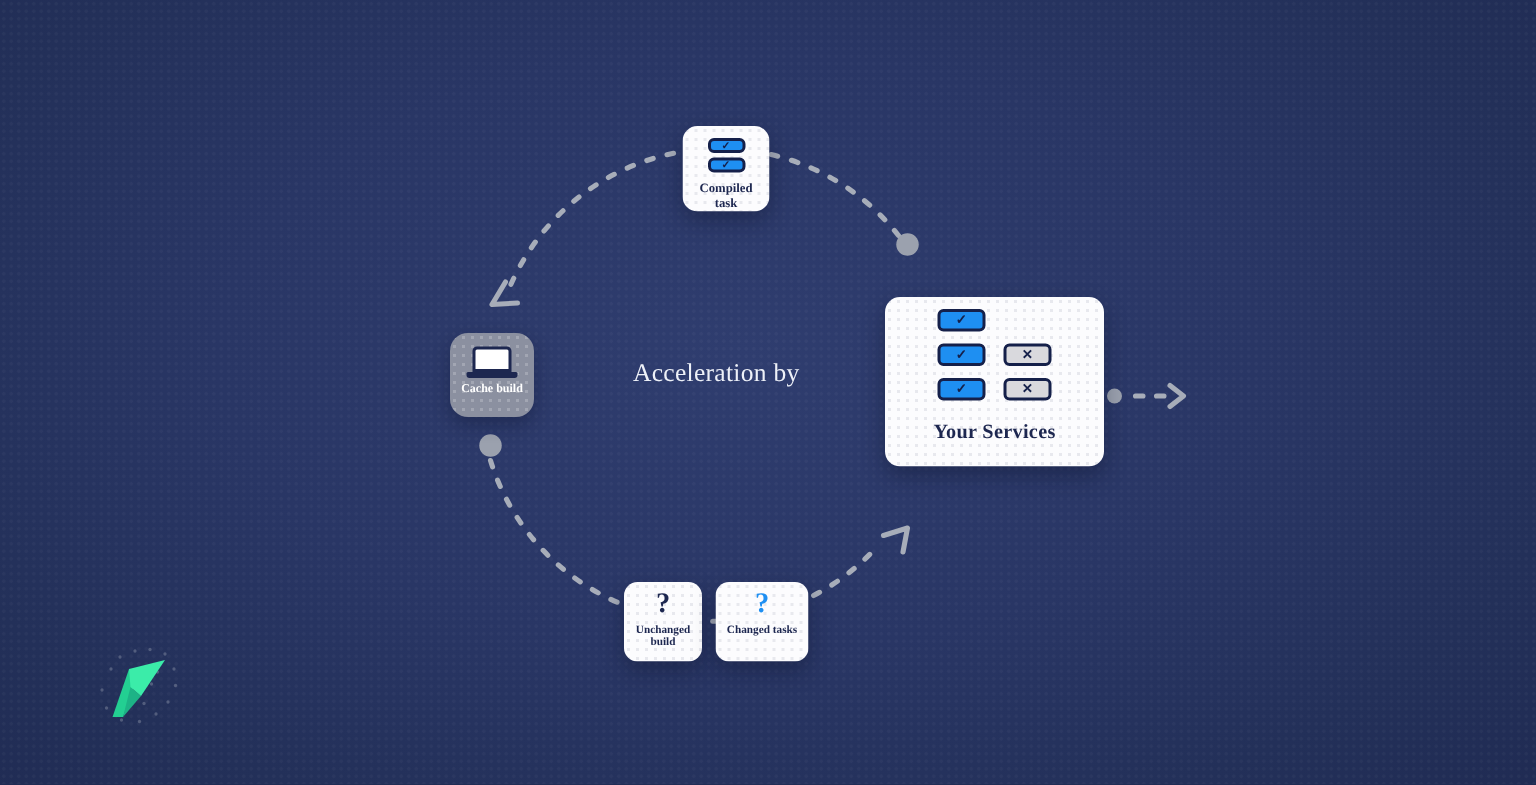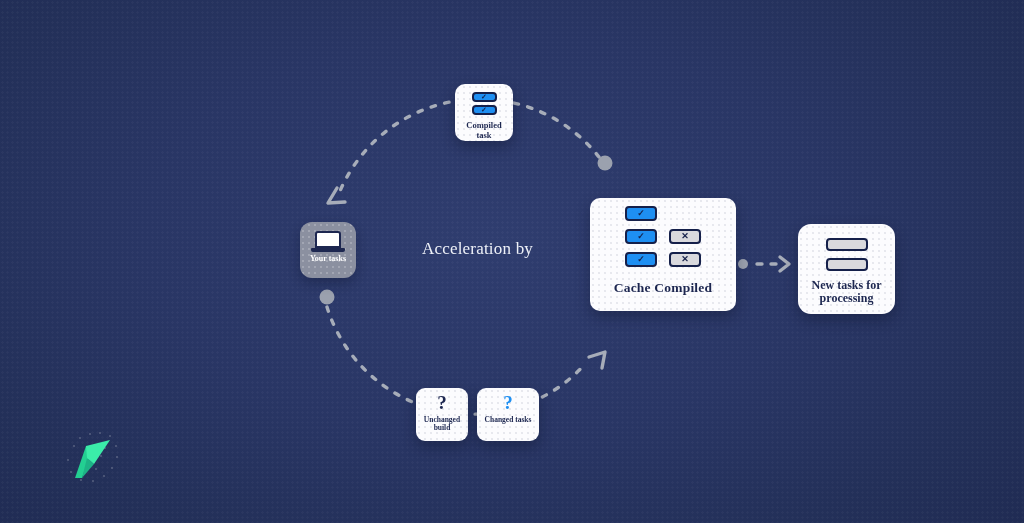--- a/index.html
+++ b/index.html
@@ -113,21 +113,21 @@
       <span>✓</span>
     </div>
     <div class="node-label">Compiled task</div>
   </div>
 
   <div class="card node-build">
     <div class="laptop">
       <div class="screen"></div>
       <div class="base"></div>
     </div>
-    <div class="node-label">Your tasks</div>
+    <div class="node-label">Cache build</div>
   </div>
 
   <div class="center-title">
     <div class="eyebrow">Acceleration by</div>
   </div>
 
   <div class="card node-cache">
     <div class="cache-row">
       <div class="bar blue">
         <span>✓</span>
@@ -143,28 +143,23 @@
       </div>
     </div>
     <div class="cache-row">
       <div class="bar blue">
         <span>✓</span>
       </div>
       <div class="bar gray">
         <span>✕</span>
       </div>
     </div>
-    <div class="node-label">Cache Compiled</div>
+    <div class="node-label">Your Services</div>
   </div>
 
-  <div class="card node-new">
-    <div class="bar gray"></div>
-    <div class="bar gray"></div>
-    <div class="node-label">New tasks for processing</div>
-  </div>
 
   <div class="card node-unchanged">
     <div class="qmark">?</div>
     <div class="node-label">Unchanged build</div>
   </div>
 
   <div class="card node-changed">
     <div class="qmark blue">?</div>
     <div class="node-label">Changed tasks</div>
   </div>

